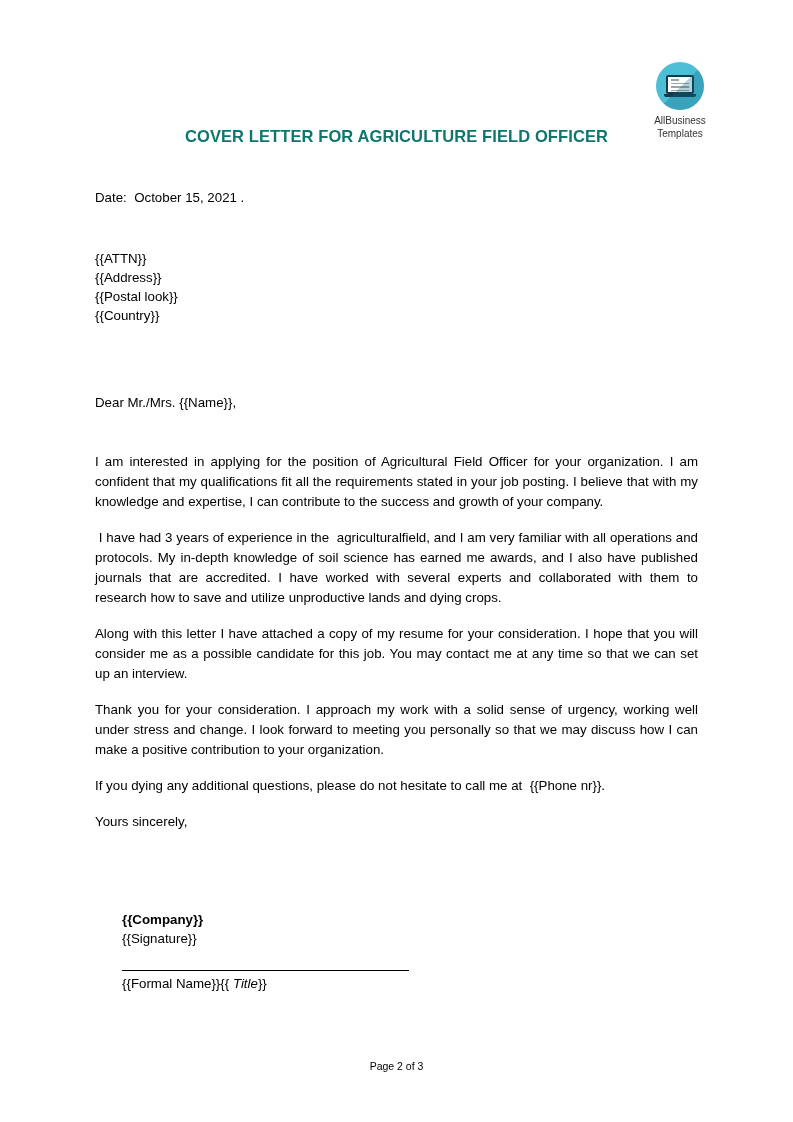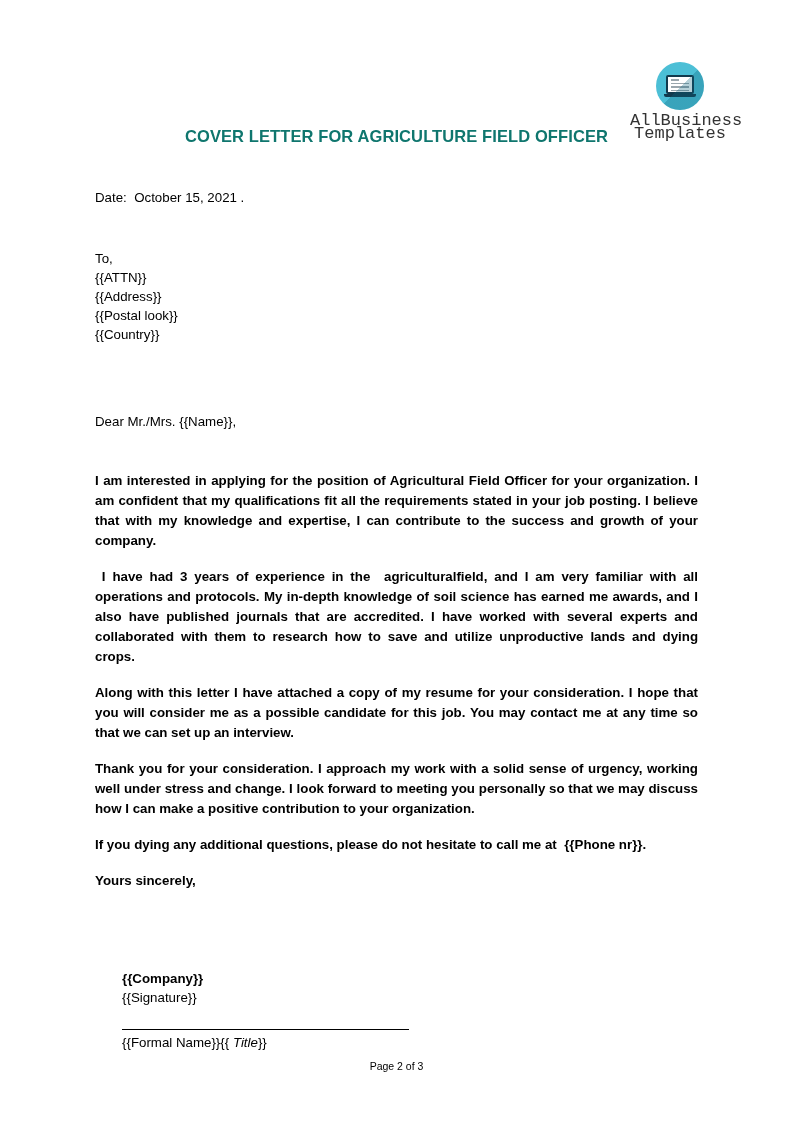--- a/index.html
+++ b/index.html
@@ -69,22 +69,22 @@
   .laptop-line.full  { width: 100%; }
   .laptop-base {
     width: 32px;
     height: 3px;
     background: #123a4d;
     border-radius: 0 0 2px 2px;
     margin: 0 auto;
   }
   .logo-text {
     margin-top: 4px;
-    font-family: Liberation Mono, monospace;
-    font-size: 17px;
+    font-family: Liberation Sans, sans-serif;
+    font-size: 10px;
     line-height: 13px;
     color: #333333;
   }
 
   
   .doc-title {
     position: absolute;
     top: 127px;
     left: 95px;
     width: 603px;
@@ -110,21 +110,20 @@
   .spacer-addr   { height: 34px; }
   .spacer-subj   { height: 34px; }
   .spacer-greet  { height: 40px; }
 
   p.body-par {
     margin: 0 0 16px 0;
     text-align: justify;
     text-justify: inter-word;
     line-height: 20px;
     white-space: pre-wrap;
-    font-weight: bold;
   }
   p.body-par:last-child { margin-bottom: 0; }
 
   .sig-block { margin-top: 0; margin-left: 27px; }
   .sig-rule {
     width: 287px;
     height: 0;
     border-top: 1px solid #000000;
     margin: 22px 0 3px 0;
   }
@@ -166,21 +165,20 @@
 
   <div class="doc-title">COVER LETTER FOR AGRICULTURE FIELD OFFICER</div>
 
   <div class="content">
 
     <div class="line">Date:  October 15, 2021 .</div>
 
     <div class="spacer-date"></div>
 
     <div>
-      <div class="line">To,</div>
       <div class="line">{{ATTN}}</div>
       <div class="line">{{Address}}</div>
       <div class="line">{{Postal look}}</div>
       <div class="line">{{Country}}</div>
     </div>
 
     <div class="spacer-addr"></div>
 
 
     <div class="spacer-subj"></div>

